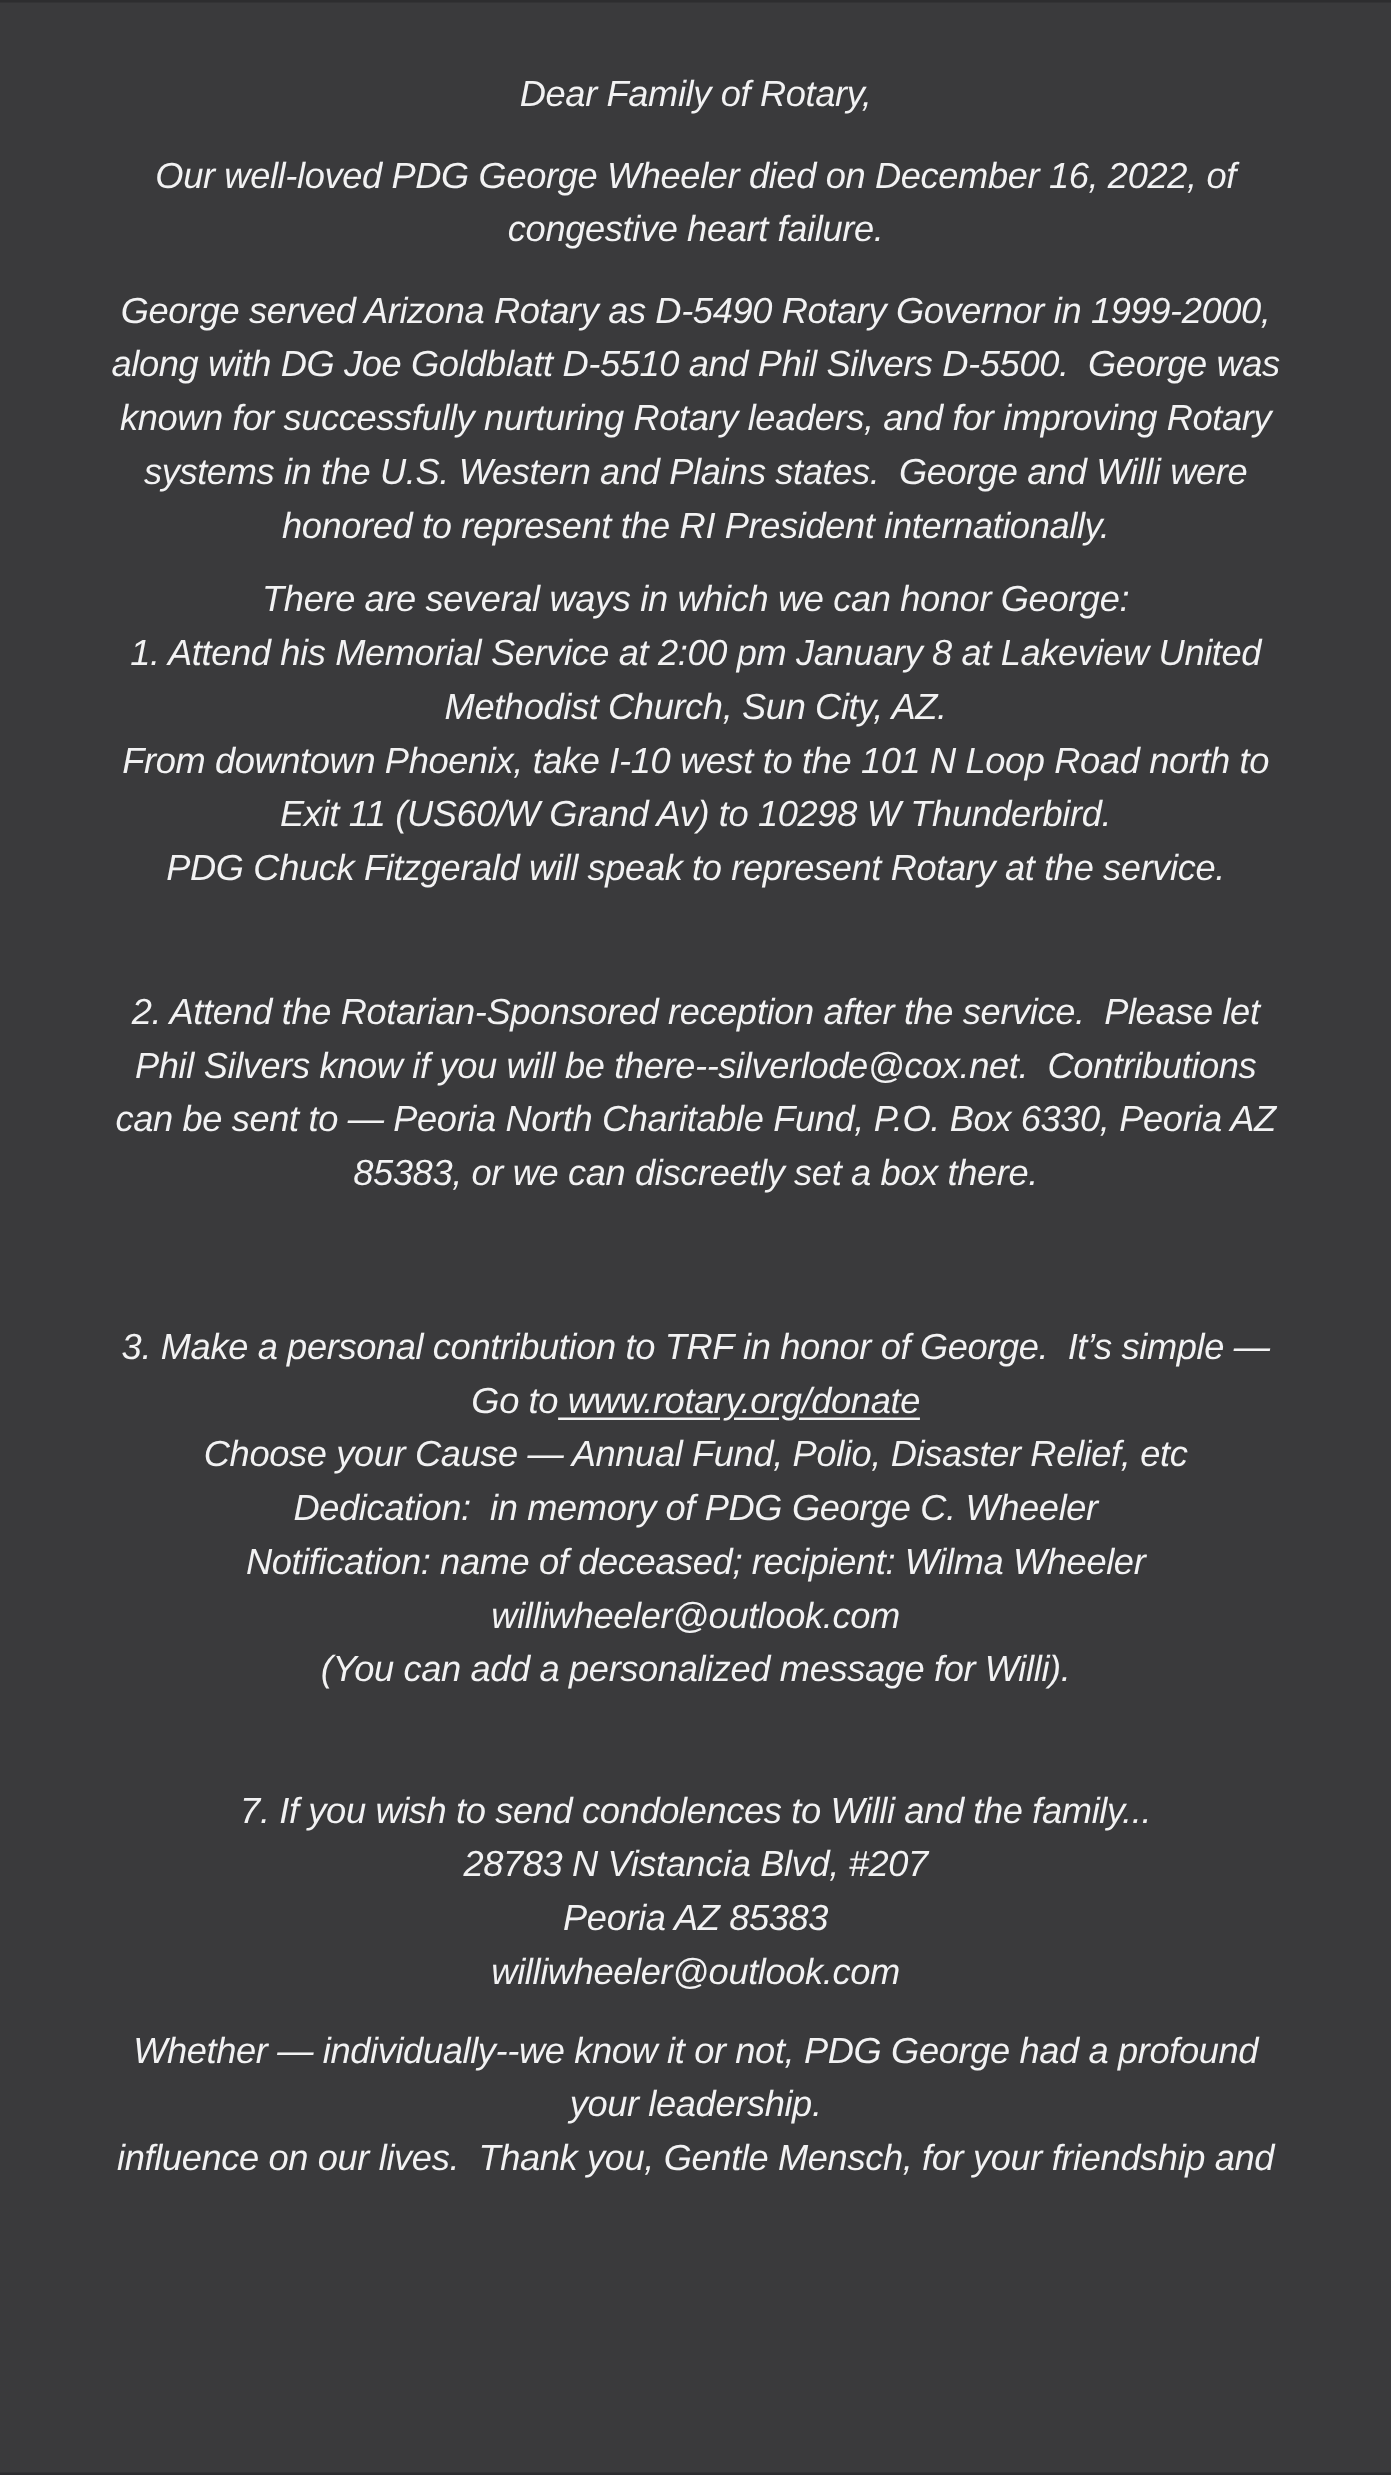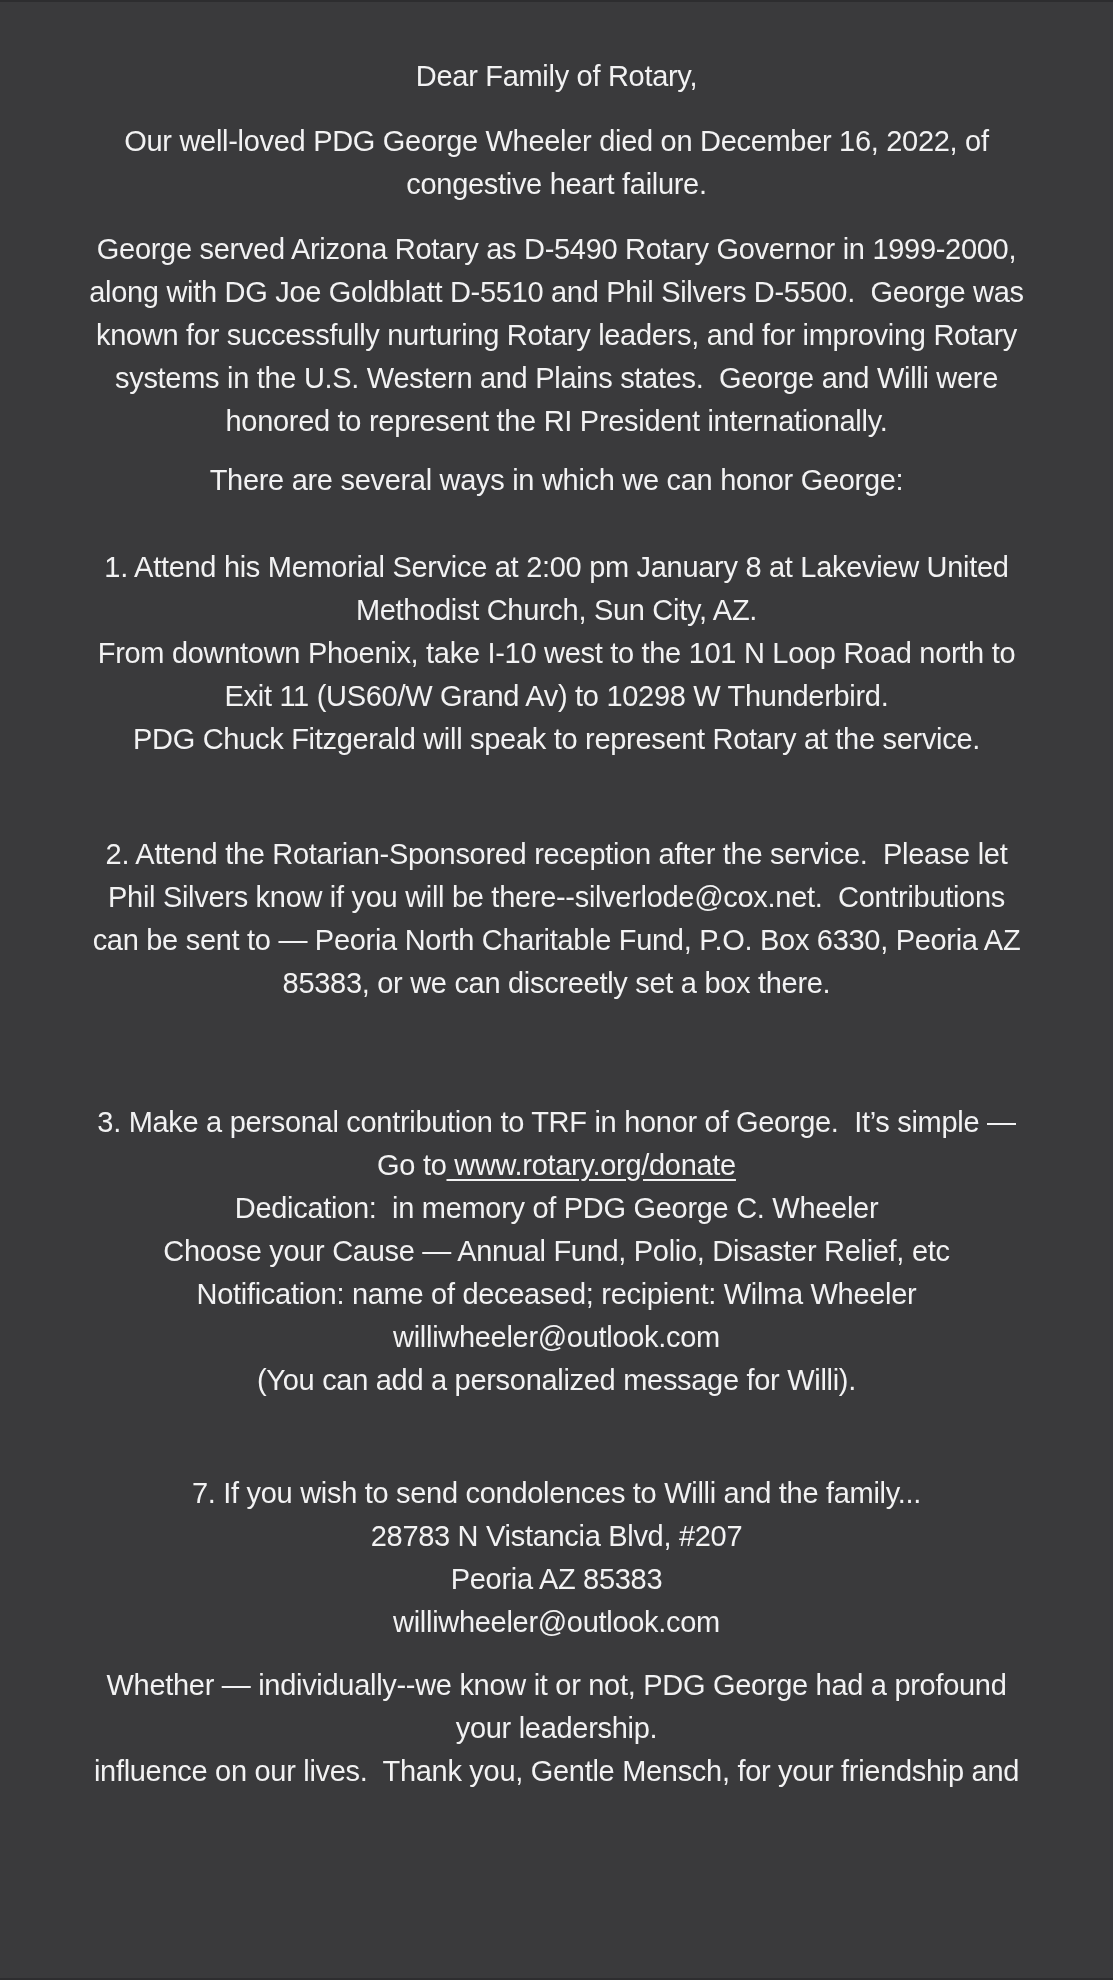--- a/index.html
+++ b/index.html
@@ -14,20 +14,21 @@
     font-family: "Liberation Sans", sans-serif;
   }
   .page {
     box-sizing: border-box;
     width: 1113px;
     height: 1980px;
     padding: 53px 10px 1px 10px;
     border-top: 2px solid #2d2d2f;
     border-bottom: 2px solid #2d2d2f;
     text-align: center;
+    font-style: italic;
   }
   .para {
     margin: 0;
     color: #f2f2f3;
     font-size: 29px;
     line-height: 43px;
     letter-spacing: -0.3px;
     font-weight: 400;
   }
   .line {
@@ -55,38 +56,38 @@
       <div class="para" style="margin-top: 22px; color: rgb(242, 242, 243);">
         <div class="line"><span>George served Arizona Rotary as D-5490 Rotary Governor in 1999-2000,</span></div>
         <div class="line"><span>along with DG Joe Goldblatt D-5510 and Phil Silvers D-5500.  George was</span></div>
         <div class="line"><span>known for successfully nurturing Rotary leaders, and for improving Rotary</span></div>
         <div class="line"><span>systems in the U.S. Western and Plains states.  George and Willi were</span></div>
         <div class="line"><span>honored to represent the RI President internationally.</span></div>
       </div>
       <div class="para" style="margin-top: 16px; color: rgb(242, 242, 243);">
         <div class="line"><span>There are several ways in which we can honor George:</span></div>
       </div>
-      <div class="para" style="margin-top: 44px; color: rgb(242, 242, 243);">
+      <div class="para" style="color: rgb(242, 242, 243);">
         <div class="line"><span>1. Attend his Memorial Service at 2:00 pm January 8 at Lakeview United</span></div>
         <div class="line"><span>Methodist Church, Sun City, AZ.</span></div>
         <div class="line"><span>From downtown Phoenix, take I-10 west to the 101 N Loop Road north to</span></div>
         <div class="line"><span>Exit 11 (US60/W Grand Av) to 10298 W Thunderbird.</span></div>
         <div class="line"><span>PDG Chuck Fitzgerald will speak to represent Rotary at the service.</span></div>
       </div>
       <div class="para" style="margin-top: 72px; color: rgb(242, 242, 243);">
         <div class="line"><span>2. Attend the Rotarian-Sponsored reception after the service.  Please let</span></div>
         <div class="line"><span>Phil Silvers know if you will be there--silverlode@cox.net.  Contributions</span></div>
         <div class="line"><span>can be sent to — Peoria North Charitable Fund, P.O. Box 6330, Peoria AZ</span></div>
         <div class="line"><span>85383, or we can discreetly set a box there.</span></div>
       </div>
       <div class="para" style="margin-top: 96px; color: rgb(242, 242, 243);">
         <div class="line"><span>3. Make a personal contribution to TRF in honor of George.  It’s simple —</span></div>
         <div class="line"><span>Go to</span><a class="link" href="#"> www.rotary.org/donate</a></div>
+        <div class="line"><span>Choose your Cause — Annual Fund, Polio, Disaster Relief, etc</span></div>
         <div class="line"><span>Dedication:  in memory of PDG George C. Wheeler</span></div>
-        <div class="line"><span>Choose your Cause — Annual Fund, Polio, Disaster Relief, etc</span></div>
         <div class="line"><span>Notification: name of deceased; recipient: Wilma Wheeler</span></div>
         <div class="line"><span>williwheeler@outlook.com</span></div>
         <div class="line"><span>(You can add a personalized message for Willi).</span></div>
       </div>
       <div class="para" style="margin-top: 70px; color: rgb(242, 242, 243);">
         <div class="line"><span>7. If you wish to send condolences to Willi and the family...</span></div>
         <div class="line"><span>28783 N Vistancia Blvd, #207</span></div>
         <div class="line"><span>Peoria AZ 85383</span></div>
         <div class="line"><span>williwheeler@outlook.com</span></div>
       </div>

